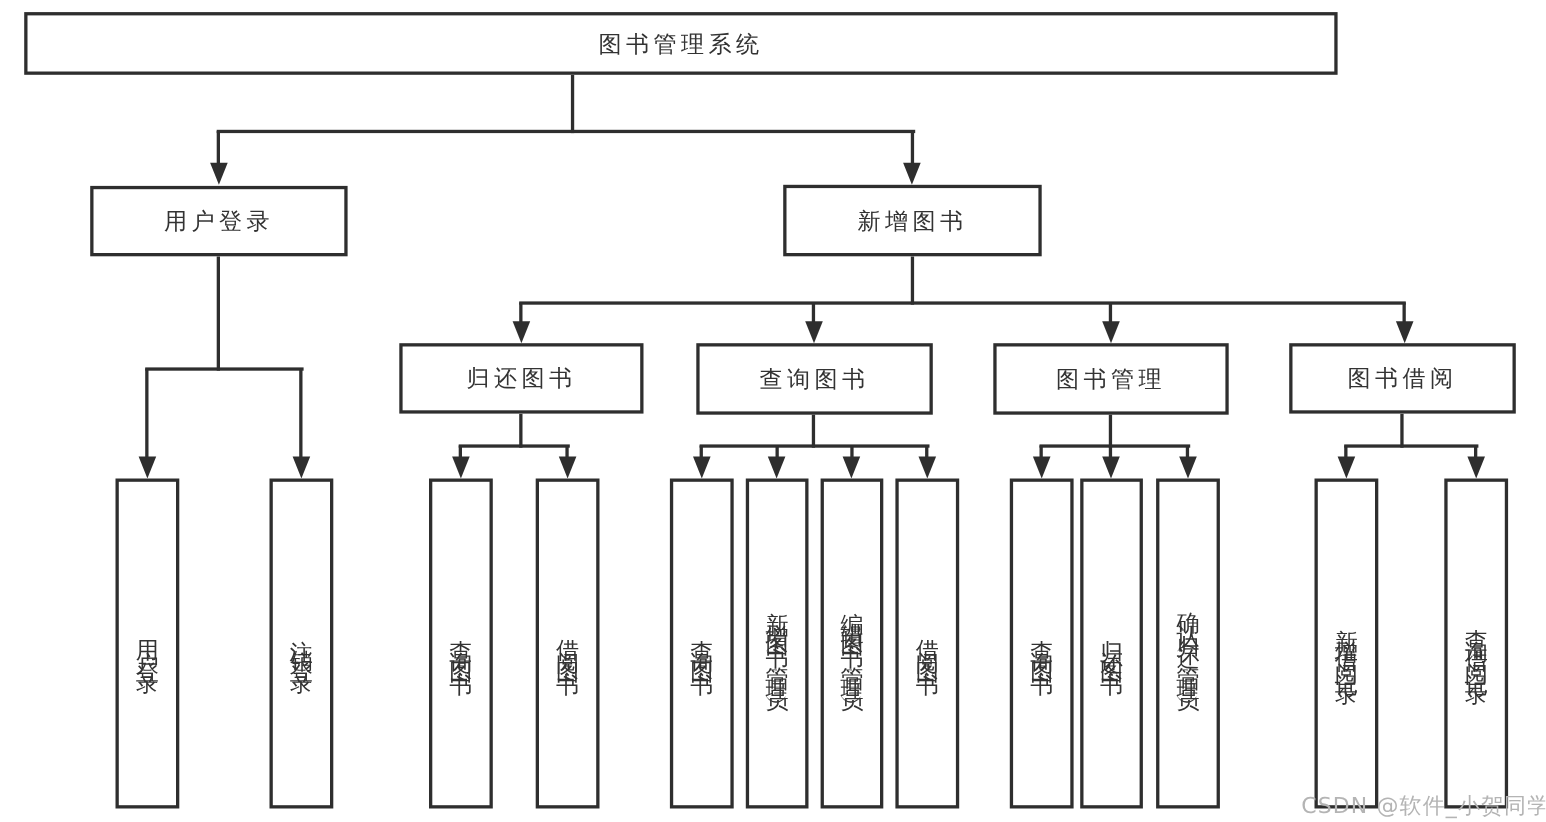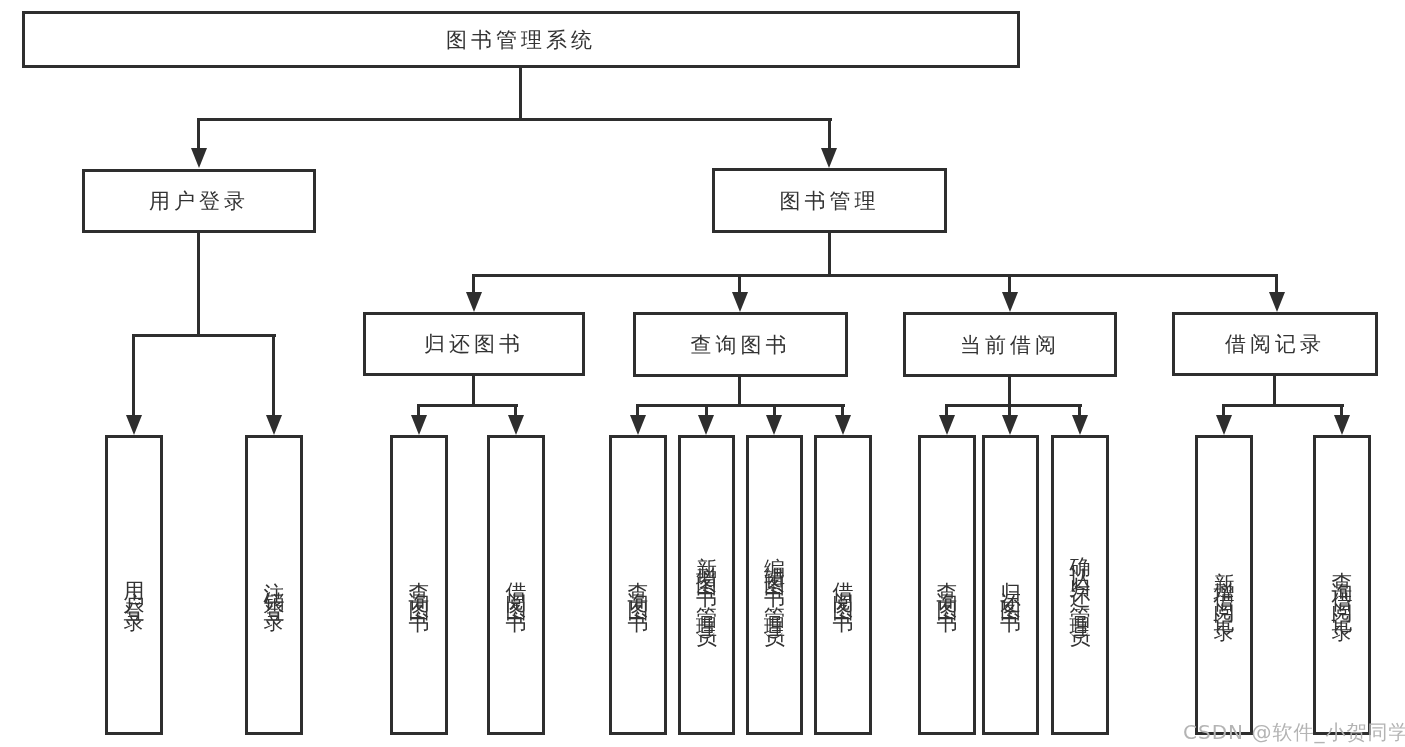--- a/index.html
+++ b/index.html
@@ -71,29 +71,29 @@
     letter-spacing: 1px;
     white-space: nowrap;
     z-index: 5;
   }
 </style>
 </head>
 <body>
 
 <div class="canvas">
 
-  <div class="box" style="left:22px; top:11px; width:998px; height:57px">图书管理系统</div>
+  <div class="box" style="left:22px; top:11px; width:1194px; height:57px">图书管理系统</div>
 
   <div class="box" style="left:82px; top:169px; width:234px; height:64px">用户登录</div>
-  <div class="box" style="left:712px; top:168px; width:235px; height:65px">图书管理</div>
+  <div class="box" style="left:712px; top:168px; width:235px; height:65px">新增图书</div>
 
   <div class="box" style="left:363px; top:312px; width:222px; height:64px">归还图书</div>
   <div class="box" style="left:633px; top:312px; width:215px; height:65px">查询图书</div>
-  <div class="box" style="left:903px; top:312px; width:214px; height:65px">当前借阅</div>
-  <div class="box" style="left:1172px; top:312px; width:206px; height:64px">借阅记录</div>
+  <div class="box" style="left:903px; top:312px; width:214px; height:65px">图书管理</div>
+  <div class="box" style="left:1172px; top:312px; width:206px; height:64px">图书借阅</div>
 
   <div class="leaf" style="left:105px; width:58px">用户登录</div>
   <div class="leaf" style="left:245px; width:58px">注销登录</div>
 
   <div class="leaf" style="left:390px; width:58px">查询图书</div>
   <div class="leaf" style="left:487px; width:58px">借阅图书</div>
 
   <div class="leaf" style="left:609px; width:58px">查询图书</div>
   <div class="leaf" style="left:678px; width:57px">新增图书（管理员）</div>
   <div class="leaf" style="left:746px; width:57px">编辑图书（管理员）</div>

